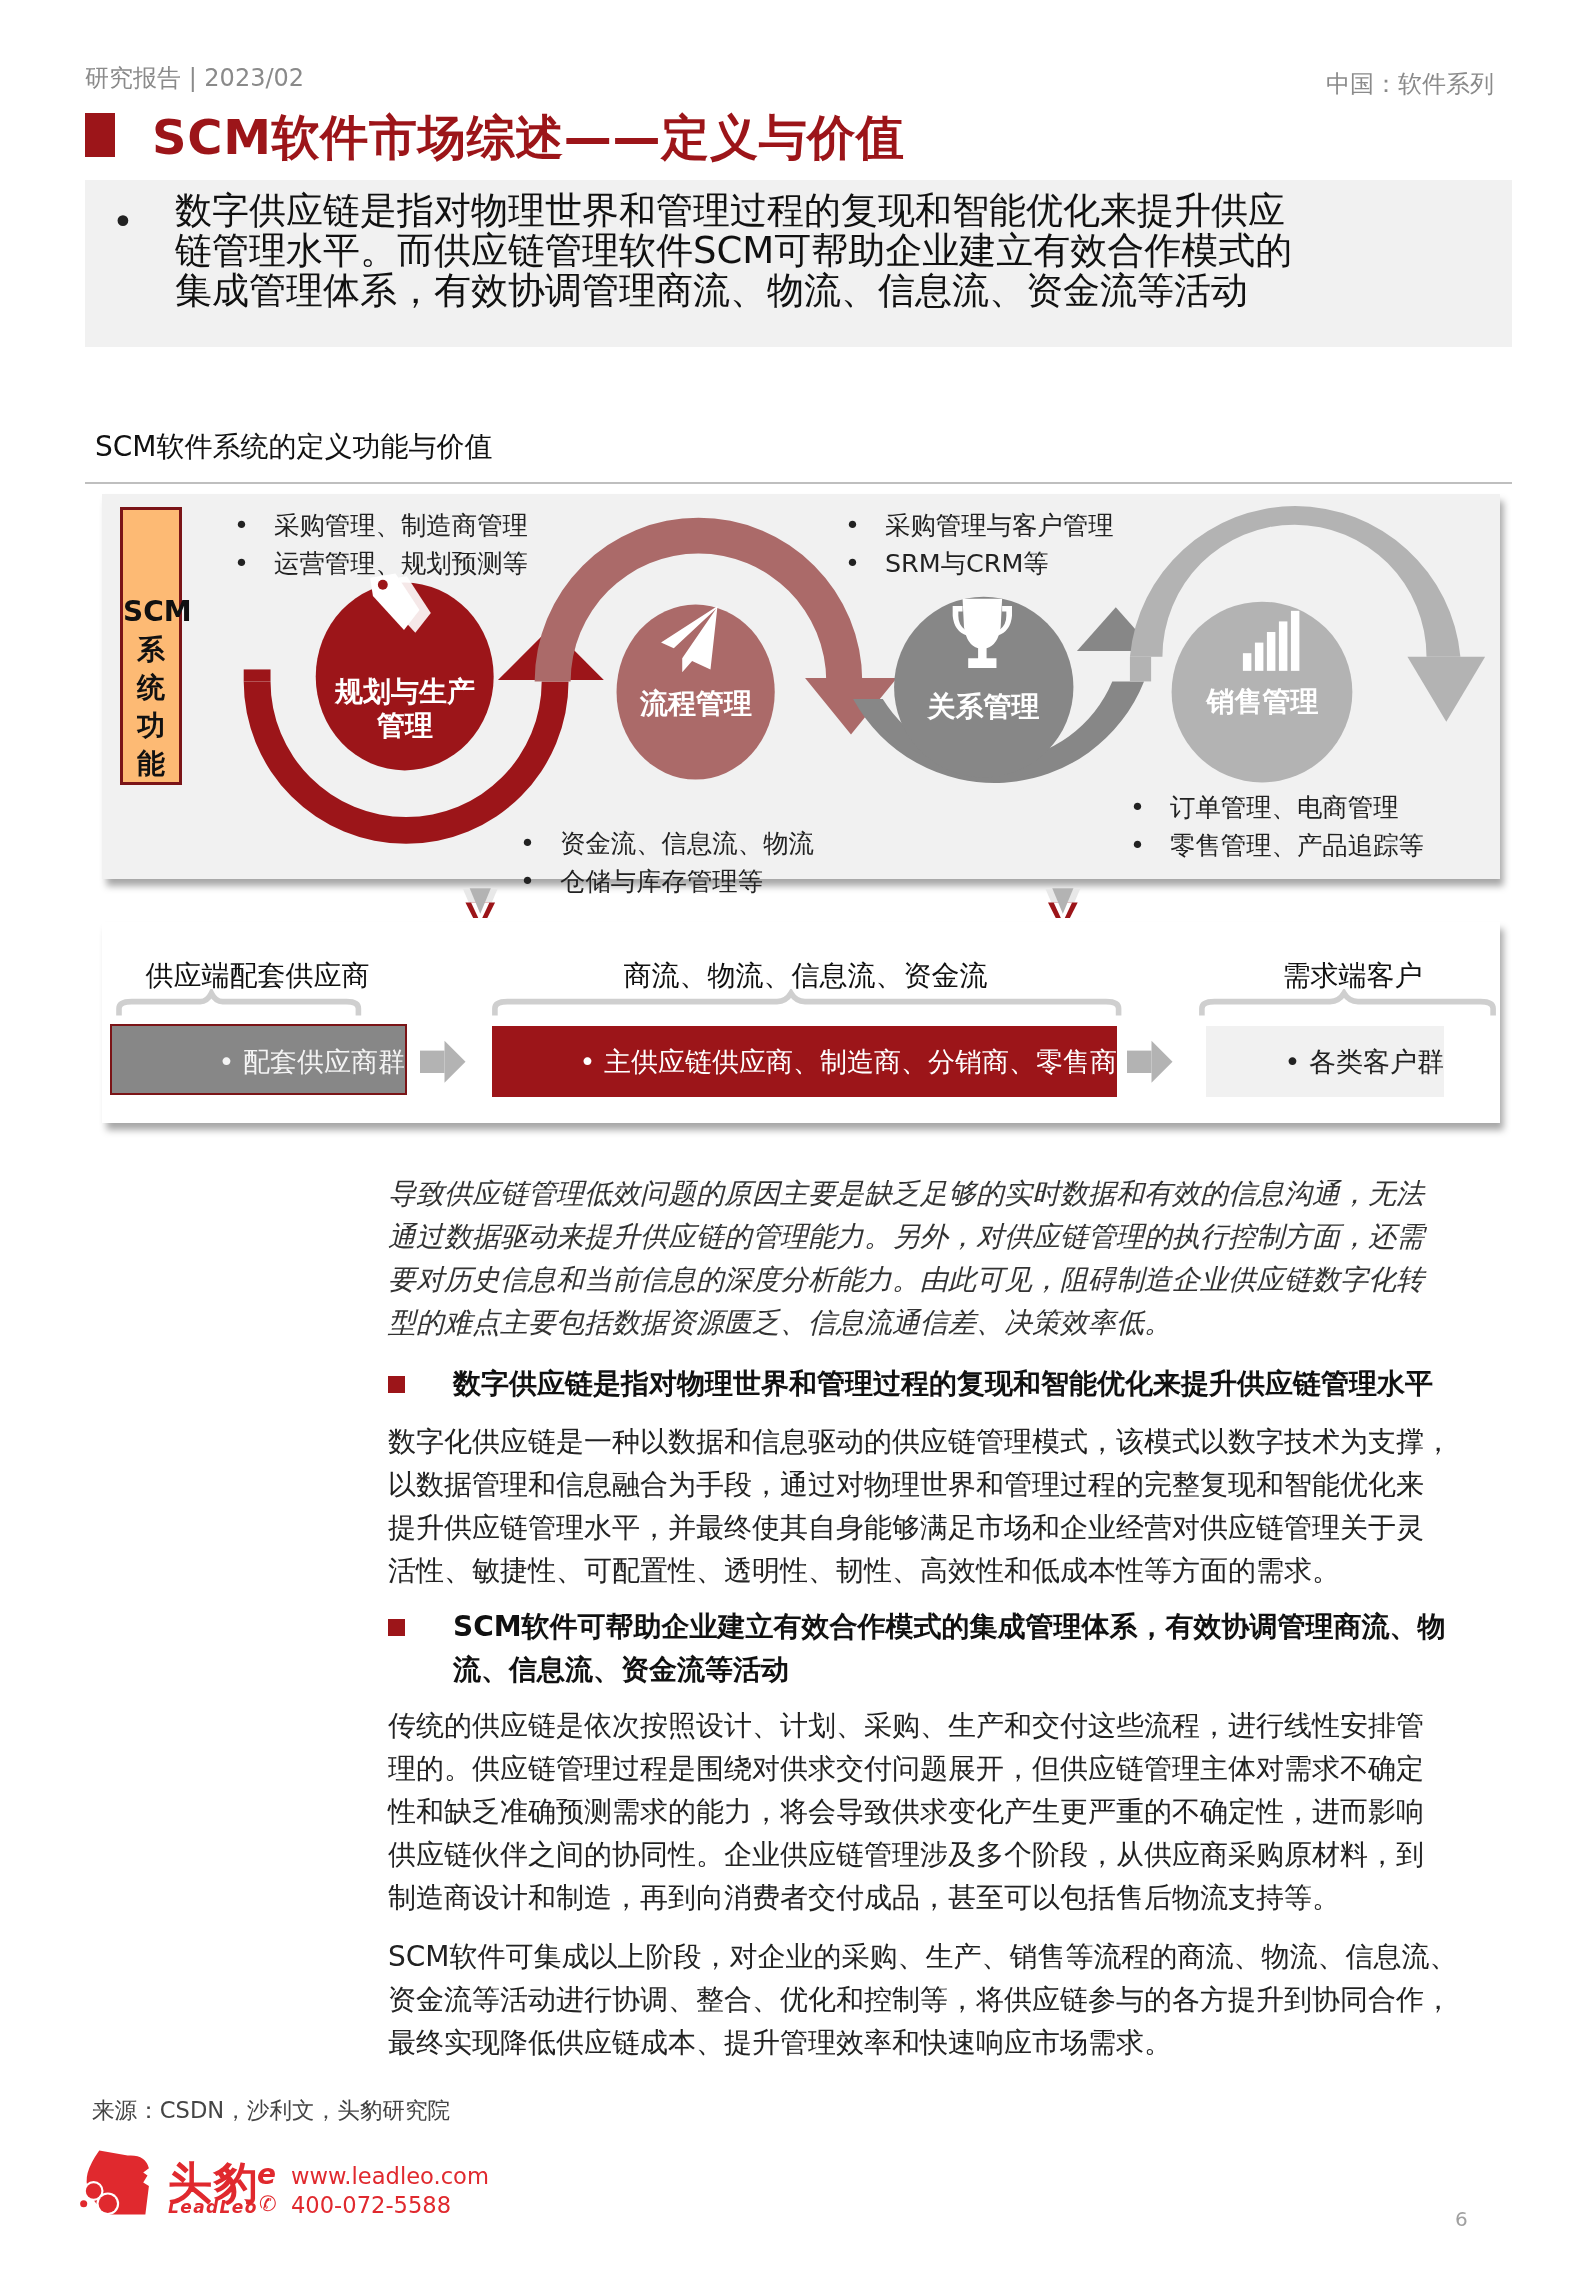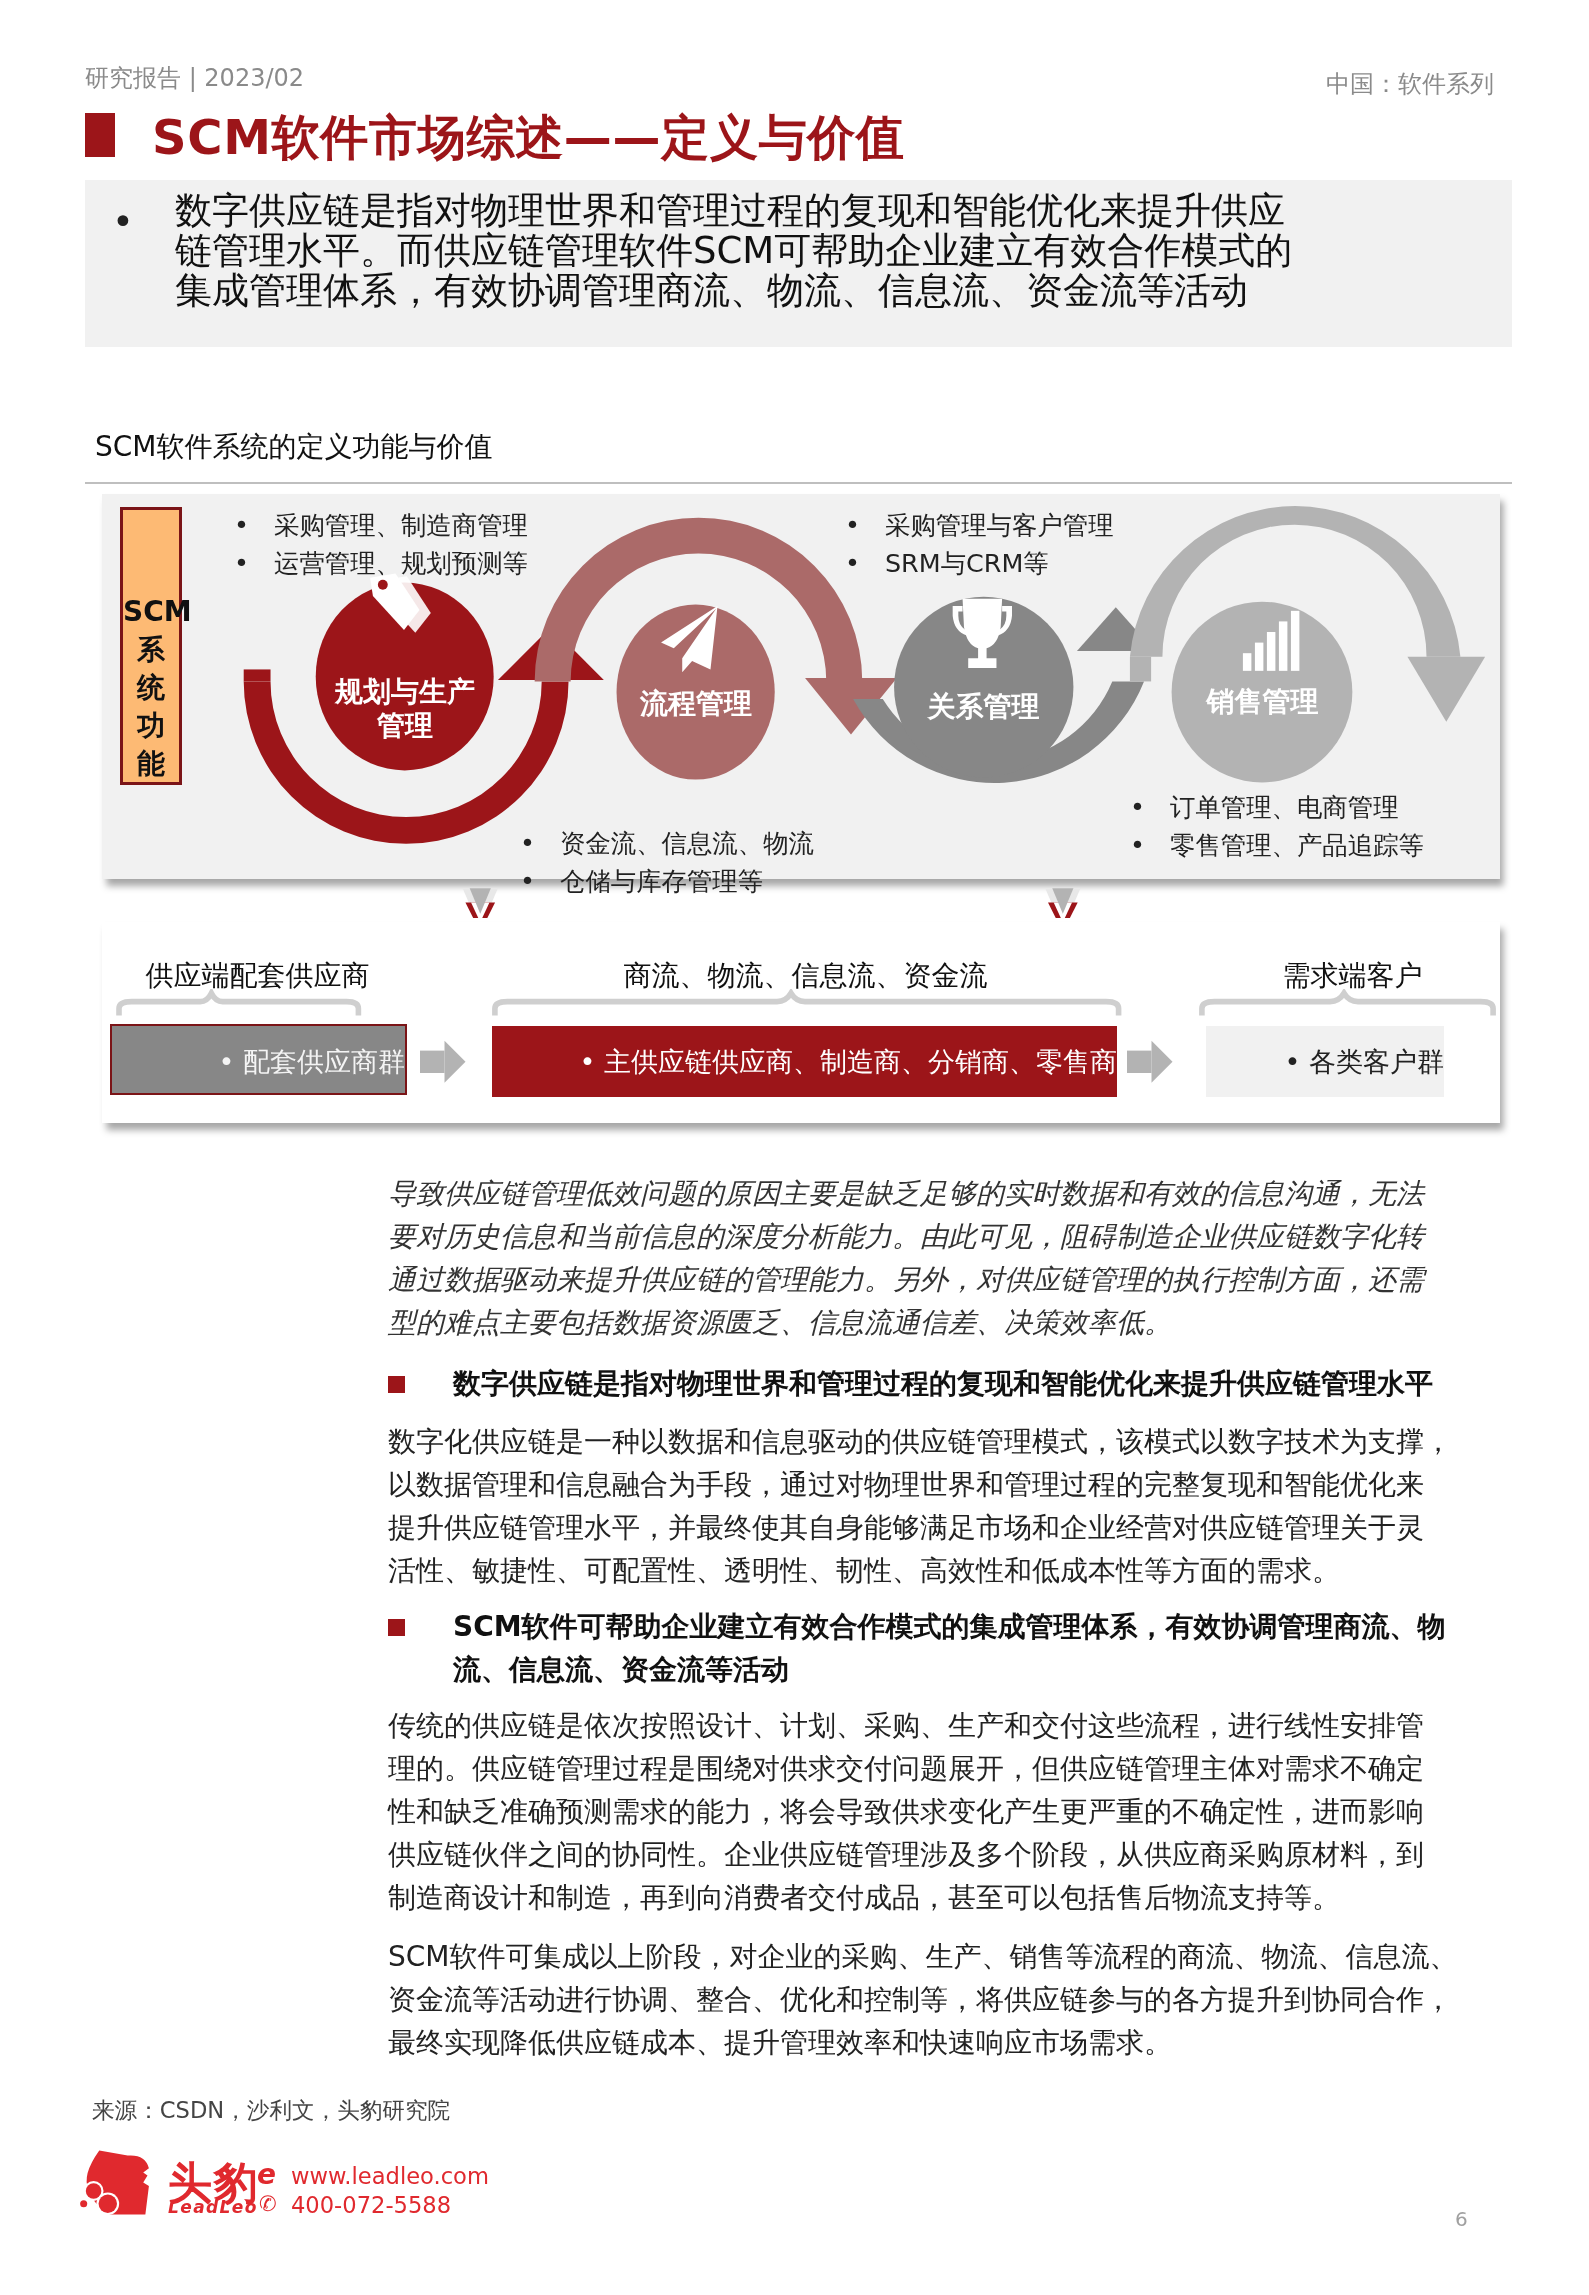--- a/index.html
+++ b/index.html
@@ -170,22 +170,22 @@
     <polygon points="625,4 655,34 625,64" fill="#b3b3b3"></polygon>
   </g>
   <g>
     <rect x="1600" y="18" width="35" height="32" fill="#b3b3b3"></rect>
     <polygon points="1635,4 1665,34 1635,64" fill="#b3b3b3"></polygon>
   </g>
 </svg>
 
 <div class="abs body-text italic" style="top:1172px;">
   <div>导致供应链管理低效问题的原因主要是缺乏足够的实时数据和有效的信息沟通，无法</div>
+  <div>通过数据驱动来提升供应链的管理能力。另外，对供应链管理的执行控制方面，还需</div>
   <div>要对历史信息和当前信息的深度分析能力。由此可见，阻碍制造企业供应链数字化转</div>
-  <div>通过数据驱动来提升供应链的管理能力。另外，对供应链管理的执行控制方面，还需</div>
   <div>型的难点主要包括数据资源匮乏、信息流通信差、决策效率低。</div>
 </div>
 
 <div class="abs sec" style="top:1362px; height:43px;">
   <div class="sq"></div>
   <div class="t">数字供应链是指对物理世界和管理过程的复现和智能优化来提升供应链管理水平</div>
 </div>
 
 <div class="abs body-text" style="top:1420px;">
   <div>数字化供应链是一种以数据和信息驱动的供应链管理模式，该模式以数字技术为支撑，</div>

